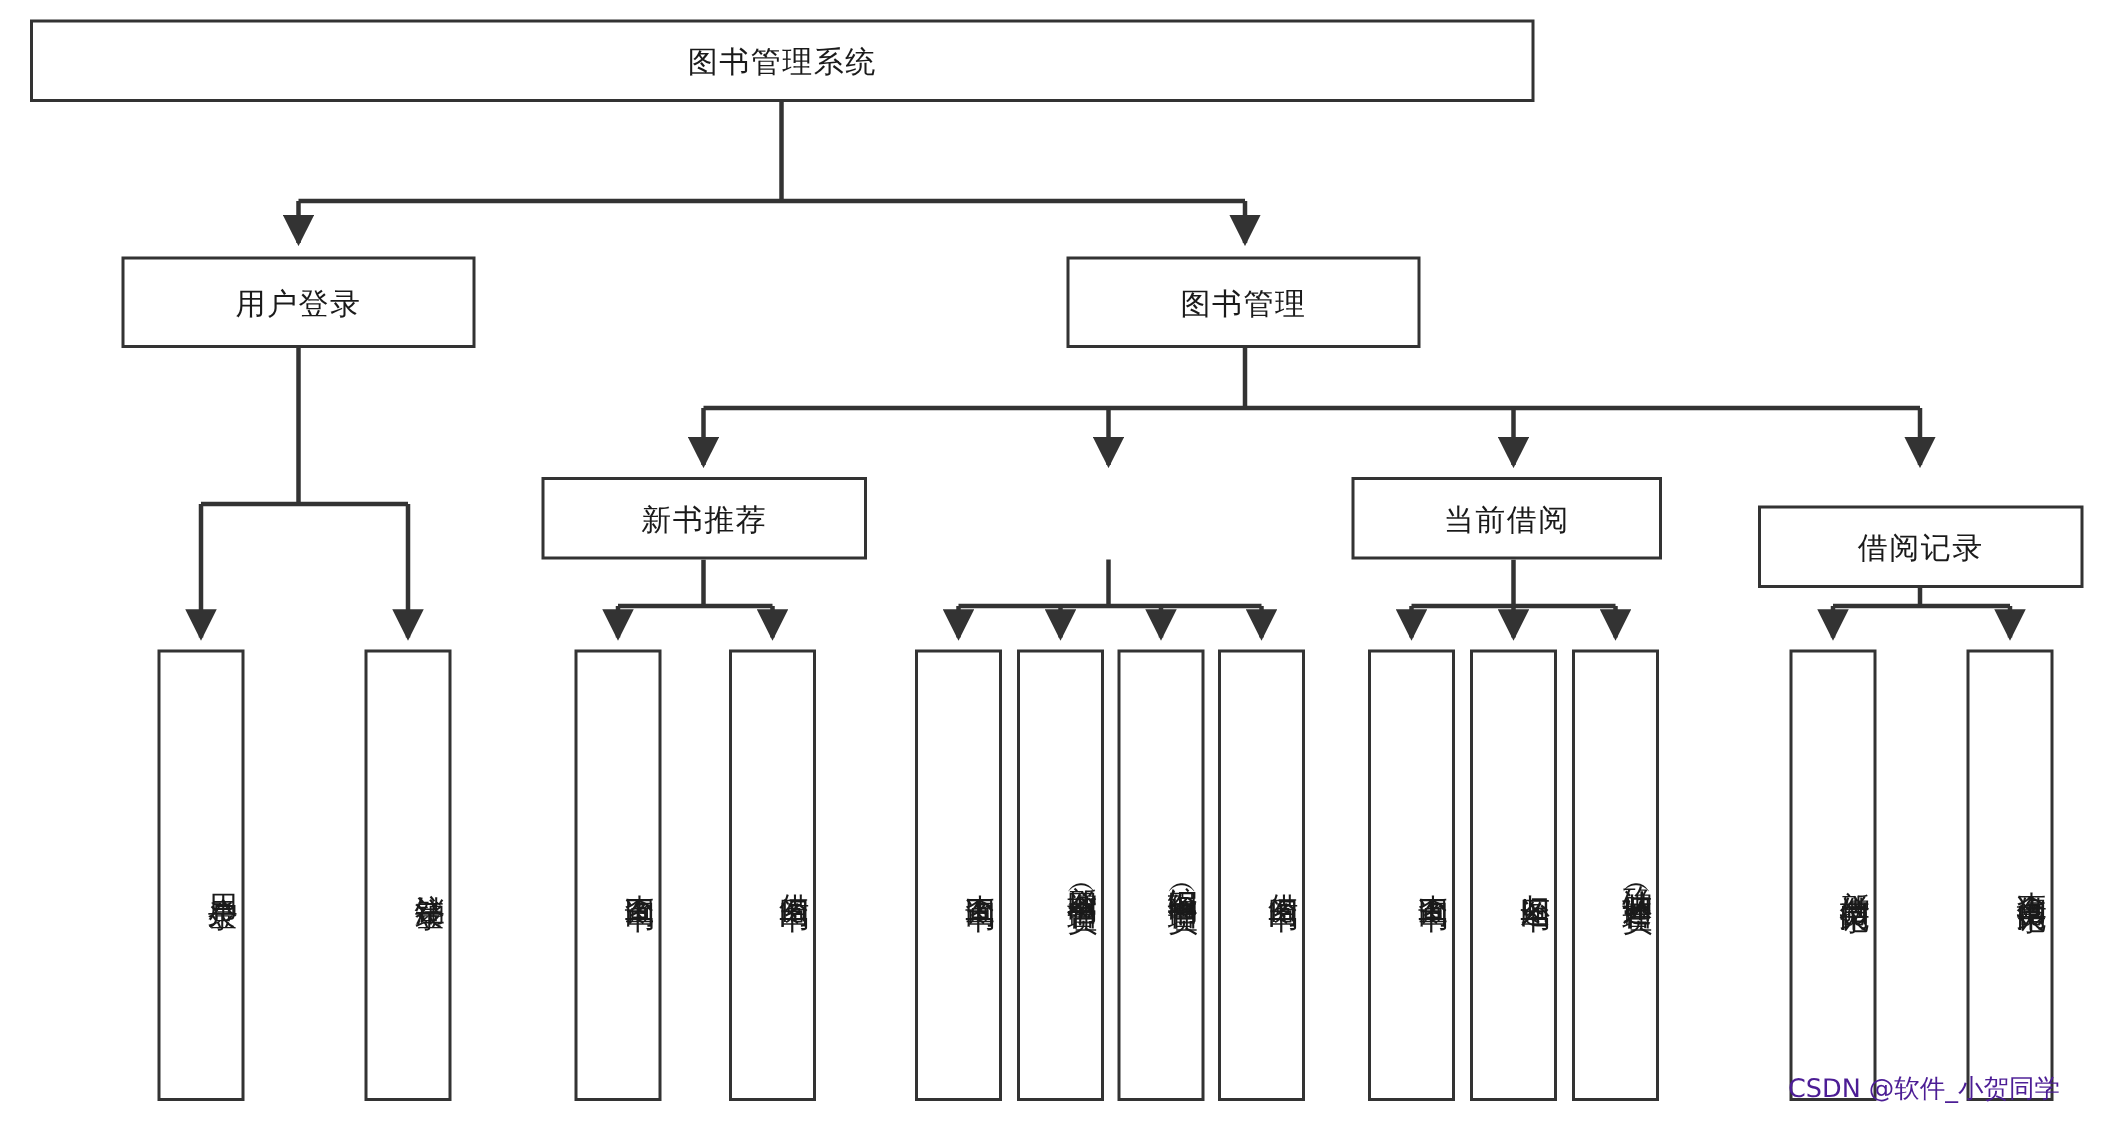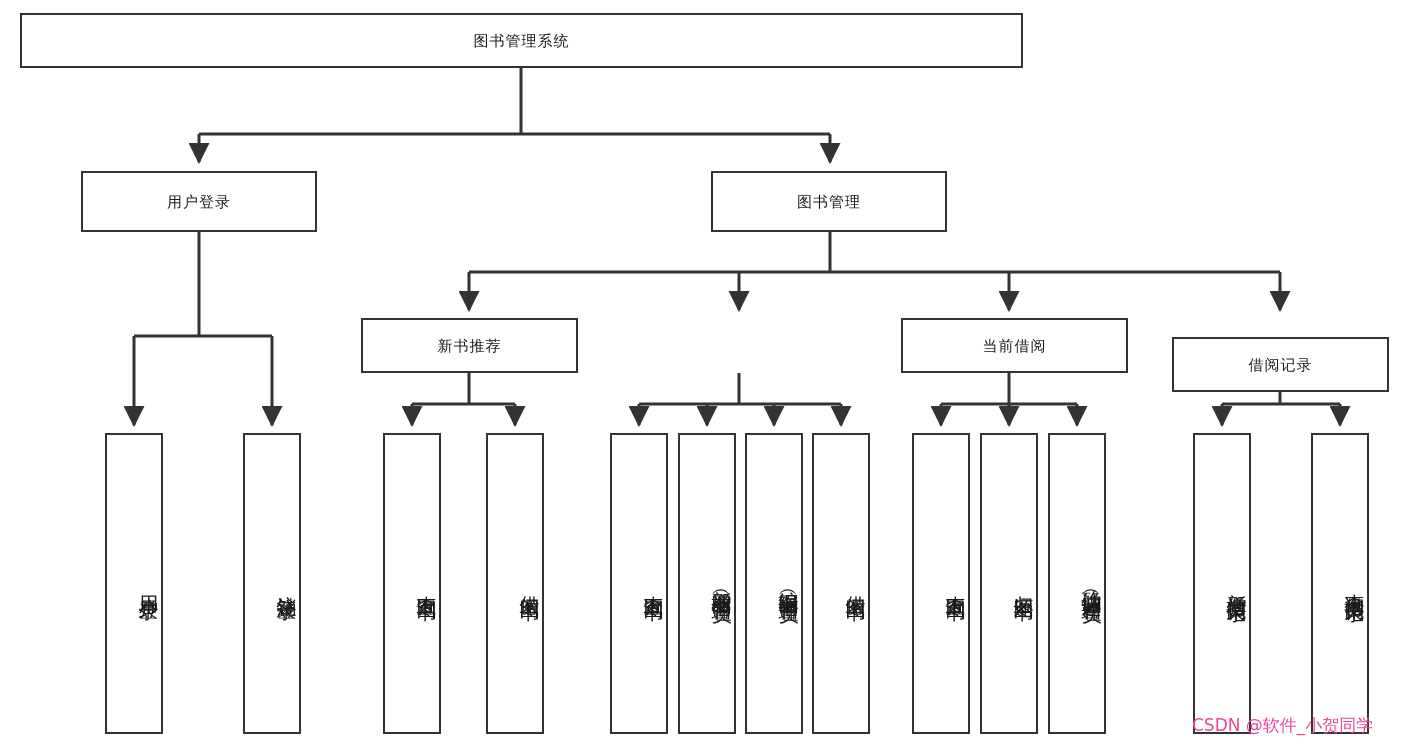--- a/index.html
+++ b/index.html
@@ -29,21 +29,21 @@
     position: absolute;
     box-sizing: border-box;
     background: #ffffff;
     border: 2px solid #333333;
     display: flex;
     align-items: center;
     justify-content: center;
     color: #1a1a1a;
   }
   .node.horiz {
-    font-size: 15px;
+    font-size: 20px;
     letter-spacing: 1px;
     line-height: 1.2;
   }
   .node.vert {
     writing-mode: vertical-rl;
     text-orientation: upright;
     font-size: 20px;
     line-height: 1.25;
     letter-spacing: 2px;
     padding-top: 10px;
@@ -54,21 +54,21 @@
   .node.vert .nlabel {
     writing-mode: vertical-rl;
     text-orientation: upright;
     white-space: nowrap;
   }
   #watermark {
     position: absolute;
     left: 1192px;
     top: 714px;
     font-size: 17px;
-    color: #ec4899;
+    color: #4c1d95;
     white-space: nowrap;
     font-family: "DejaVu Sans", "Liberation Sans", sans-serif;
   }
 </style>
 </head>
 <body>
 
 <div id="canvas">
 
   <svg id="edges" viewBox="0 0 1405 747" xmlns="http://www.w3.org/2000/svg">
@@ -128,21 +128,21 @@
   <div class="node horiz" style="left:81px; top:171px; width:236px; height:61px;">
     <span class="nlabel">用户登录</span>
   </div>
   <div class="node horiz" style="left:361px; top:318px; width:217px; height:55px;">
     <span class="nlabel">新书推荐</span>
   </div>
 
   <div class="node horiz" style="left:711px; top:171px; width:236px; height:61px;">
     <span class="nlabel">图书管理</span>
   </div>
-  <div class="node horiz" style="left:901px; top:318px; width:227px; height:55px;">
+  <div class="node horiz" style="left:901px; top:318px; width:207px; height:55px;">
     <span class="nlabel">当前借阅</span>
   </div>
   <div class="node horiz" style="left:1172px; top:318px; width:217px; height:55px;margin-top:19px;">
     <span class="nlabel">借阅记录</span>
   </div>
 
   <div class="node vert" style="left:105px; top:433px; width:58px; height:301px;">
     <span class="nlabel">用户登录</span>
   </div>
   <div class="node vert" style="left:243px; top:433px; width:58px; height:301px;">

